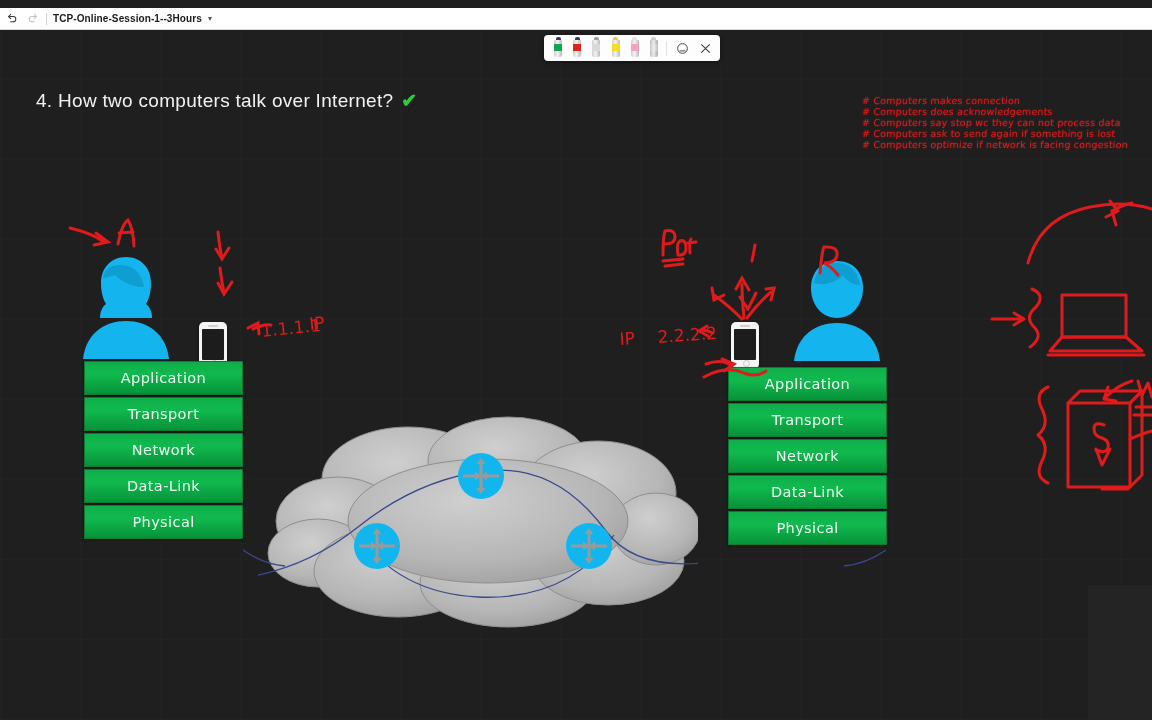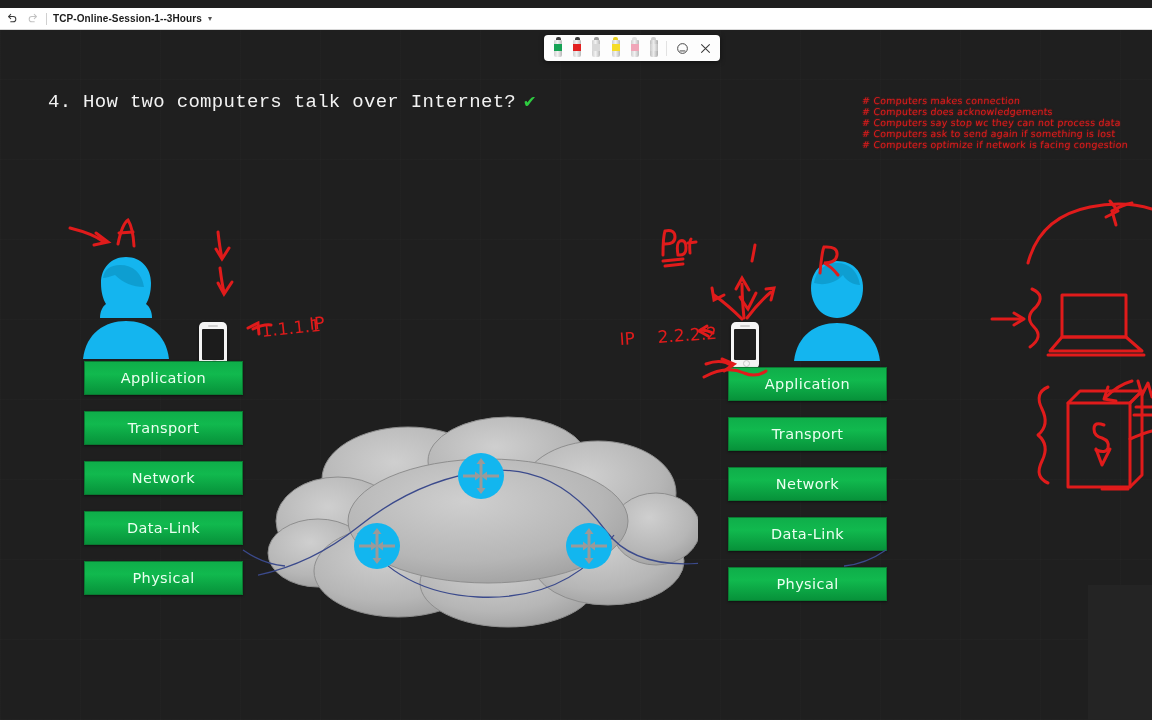--- a/index.html
+++ b/index.html
@@ -62,22 +62,22 @@
   }
   .pen .band{position:absolute;left:5px;top:8px;width:8px;height:7px;}
   .t-btn{
     width:22px;height:22px;display:flex;align-items:center;justify-content:center;
     font-size:12px;color:#333;margin-left:2px;
   }
   .t-sep{width:1px;height:15px;background:#e2e2e2;margin:0 3px;}
 
   
   .title{
-    position:absolute;left:48px;top:64px;
-    font-family:Liberation Mono, monospace;
+    position:absolute;left:36px;top:64px;
+    font-family:Liberation Sans, sans-serif;
     font-size:19px;color:#f2f2f2;white-space:nowrap;letter-spacing:.3px;
   }
   .title .check{color:#2ecc40;font-size:19px;margin-left:8px;font-weight:bold;}
 
   
   .notes{
     position:absolute;left:862px;top:70px;width:280px;
     font-family:"DejaVu Sans", sans-serif;
     font-size:9.5px;color:#e01b1b;line-height:11px;
     text-shadow:0 0 2px rgba(224,27,27,.5);
@@ -96,21 +96,21 @@
   }
   .phone .screen{
     position:absolute;left:3px;top:7px;right:3px;bottom:9px;background:#1c1c1c;border-radius:1px;
   }
   .phone .spk{position:absolute;left:50%;top:3px;width:10px;height:1.5px;margin-left:-5px;background:#d0d0d0;border-radius:1px;}
   .phone .home{position:absolute;left:50%;bottom:2px;width:5px;height:5px;margin-left:-2.5px;border:1px solid #c7c7c7;border-radius:50%;}
 
   
   .stack{position:absolute;}
   .layer{
-    height:32px;width:157px;margin-bottom:16px;
+    height:32px;width:157px;margin-bottom:2px;
     background:linear-gradient(180deg,#0fae4a 0%,#11b94e 38%,#07923a 100%);
     border:1px solid #0a7a31;
     display:flex;align-items:center;justify-content:center;
     color:#eafff0;font-family:"DejaVu Sans", sans-serif;font-size:14.5px;
     letter-spacing:.4px;
     box-shadow:0 1px 2px rgba(0,0,0,.5);
   }
 
   
   .cloudwrap{position:absolute;left:258px;top:386px;width:440px;height:220px;}

